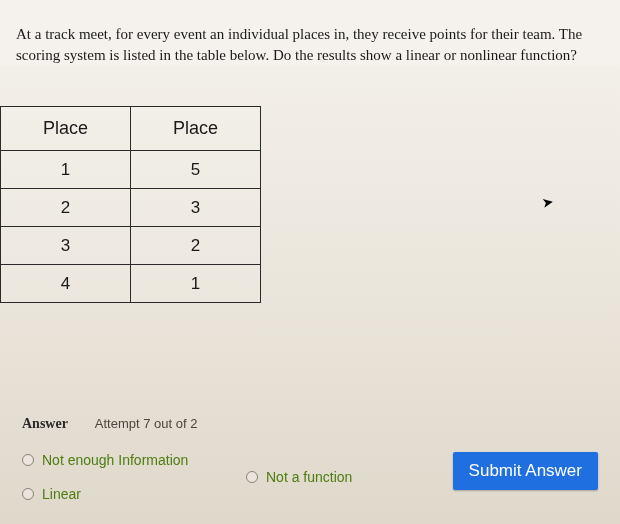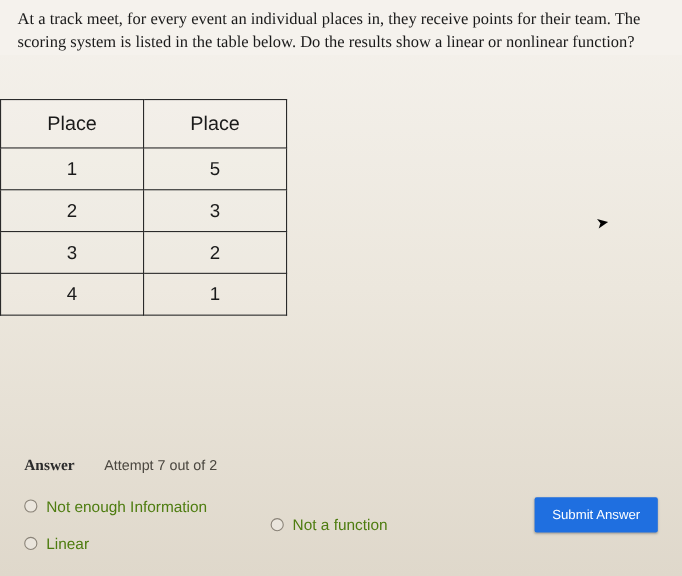--- a/index.html
+++ b/index.html
@@ -5,21 +5,21 @@
   * { box-sizing: border-box; margin: 0; padding: 0; }
   body {
     width: 620px;
     height: 524px;
     font-family: Georgia, 'Times New Roman', serif;
     background: linear-gradient(180deg, #f5f2ed 0%, #ece7dd 50%, #dfd8cb 100%);
     position: relative;
     overflow: hidden;
   }
   .question {
-    padding: 8px 16px 0 16px;
+    padding: 24px 16px 0 16px;
     font-size: 15px;
     line-height: 1.4;
     color: #1a1a1a;
     background: #f5f2ed;
   }
   .table-wrap {
     display: flex;
     justify-content: flex-start;
     margin-top: 40px;
   }
@@ -86,21 +86,21 @@
     width: 12px; height: 12px;
     border: 1.5px solid #8a8378;
     border-radius: 50%;
     flex: 0 0 auto;
     background: rgba(255,255,255,0.3);
   }
   .submit {
     margin-left: auto;
     background: #1f6fe0;
     color: #fff;
-    font-size: 12px;
+    font-size: 17px;
     font-weight: 500;
     padding: 9px 16px;
     border: none;
     border-radius: 2px;
     cursor: pointer;
     align-self: flex-start;
     font-family: Arial, sans-serif;
     box-shadow: 0 1px 2px rgba(0,0,0,0.25);
   }
   .cursor {

